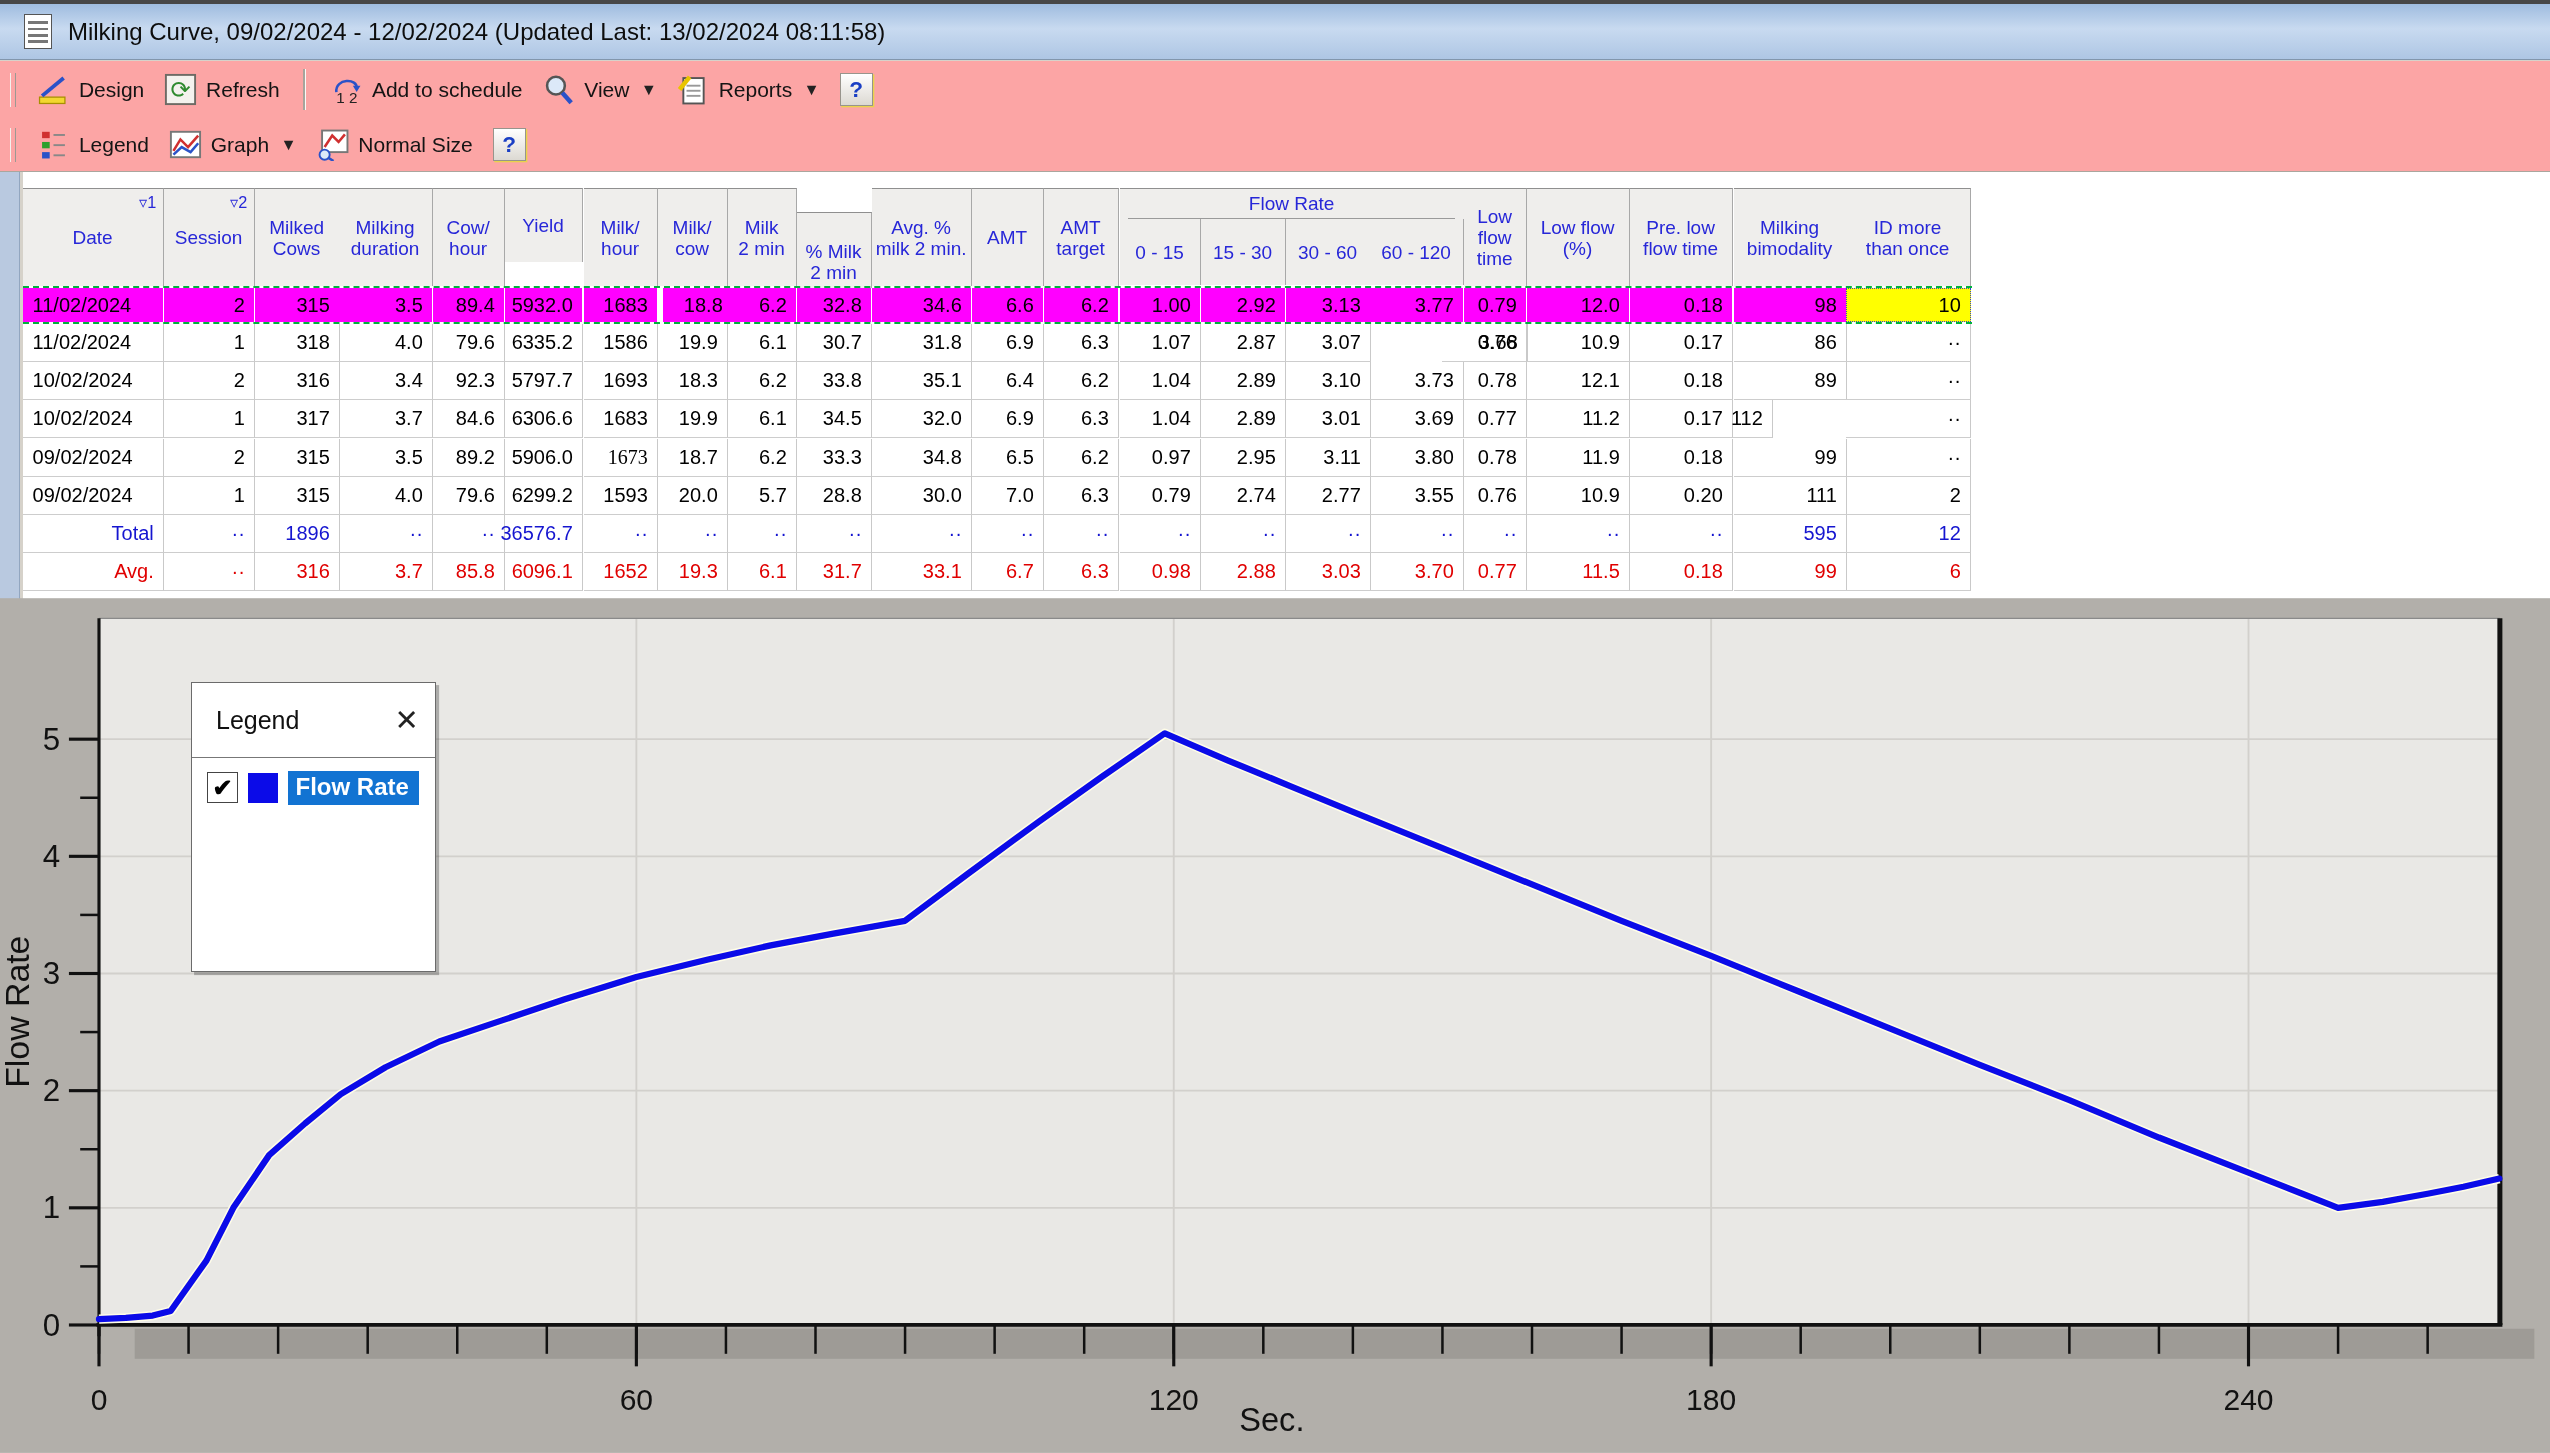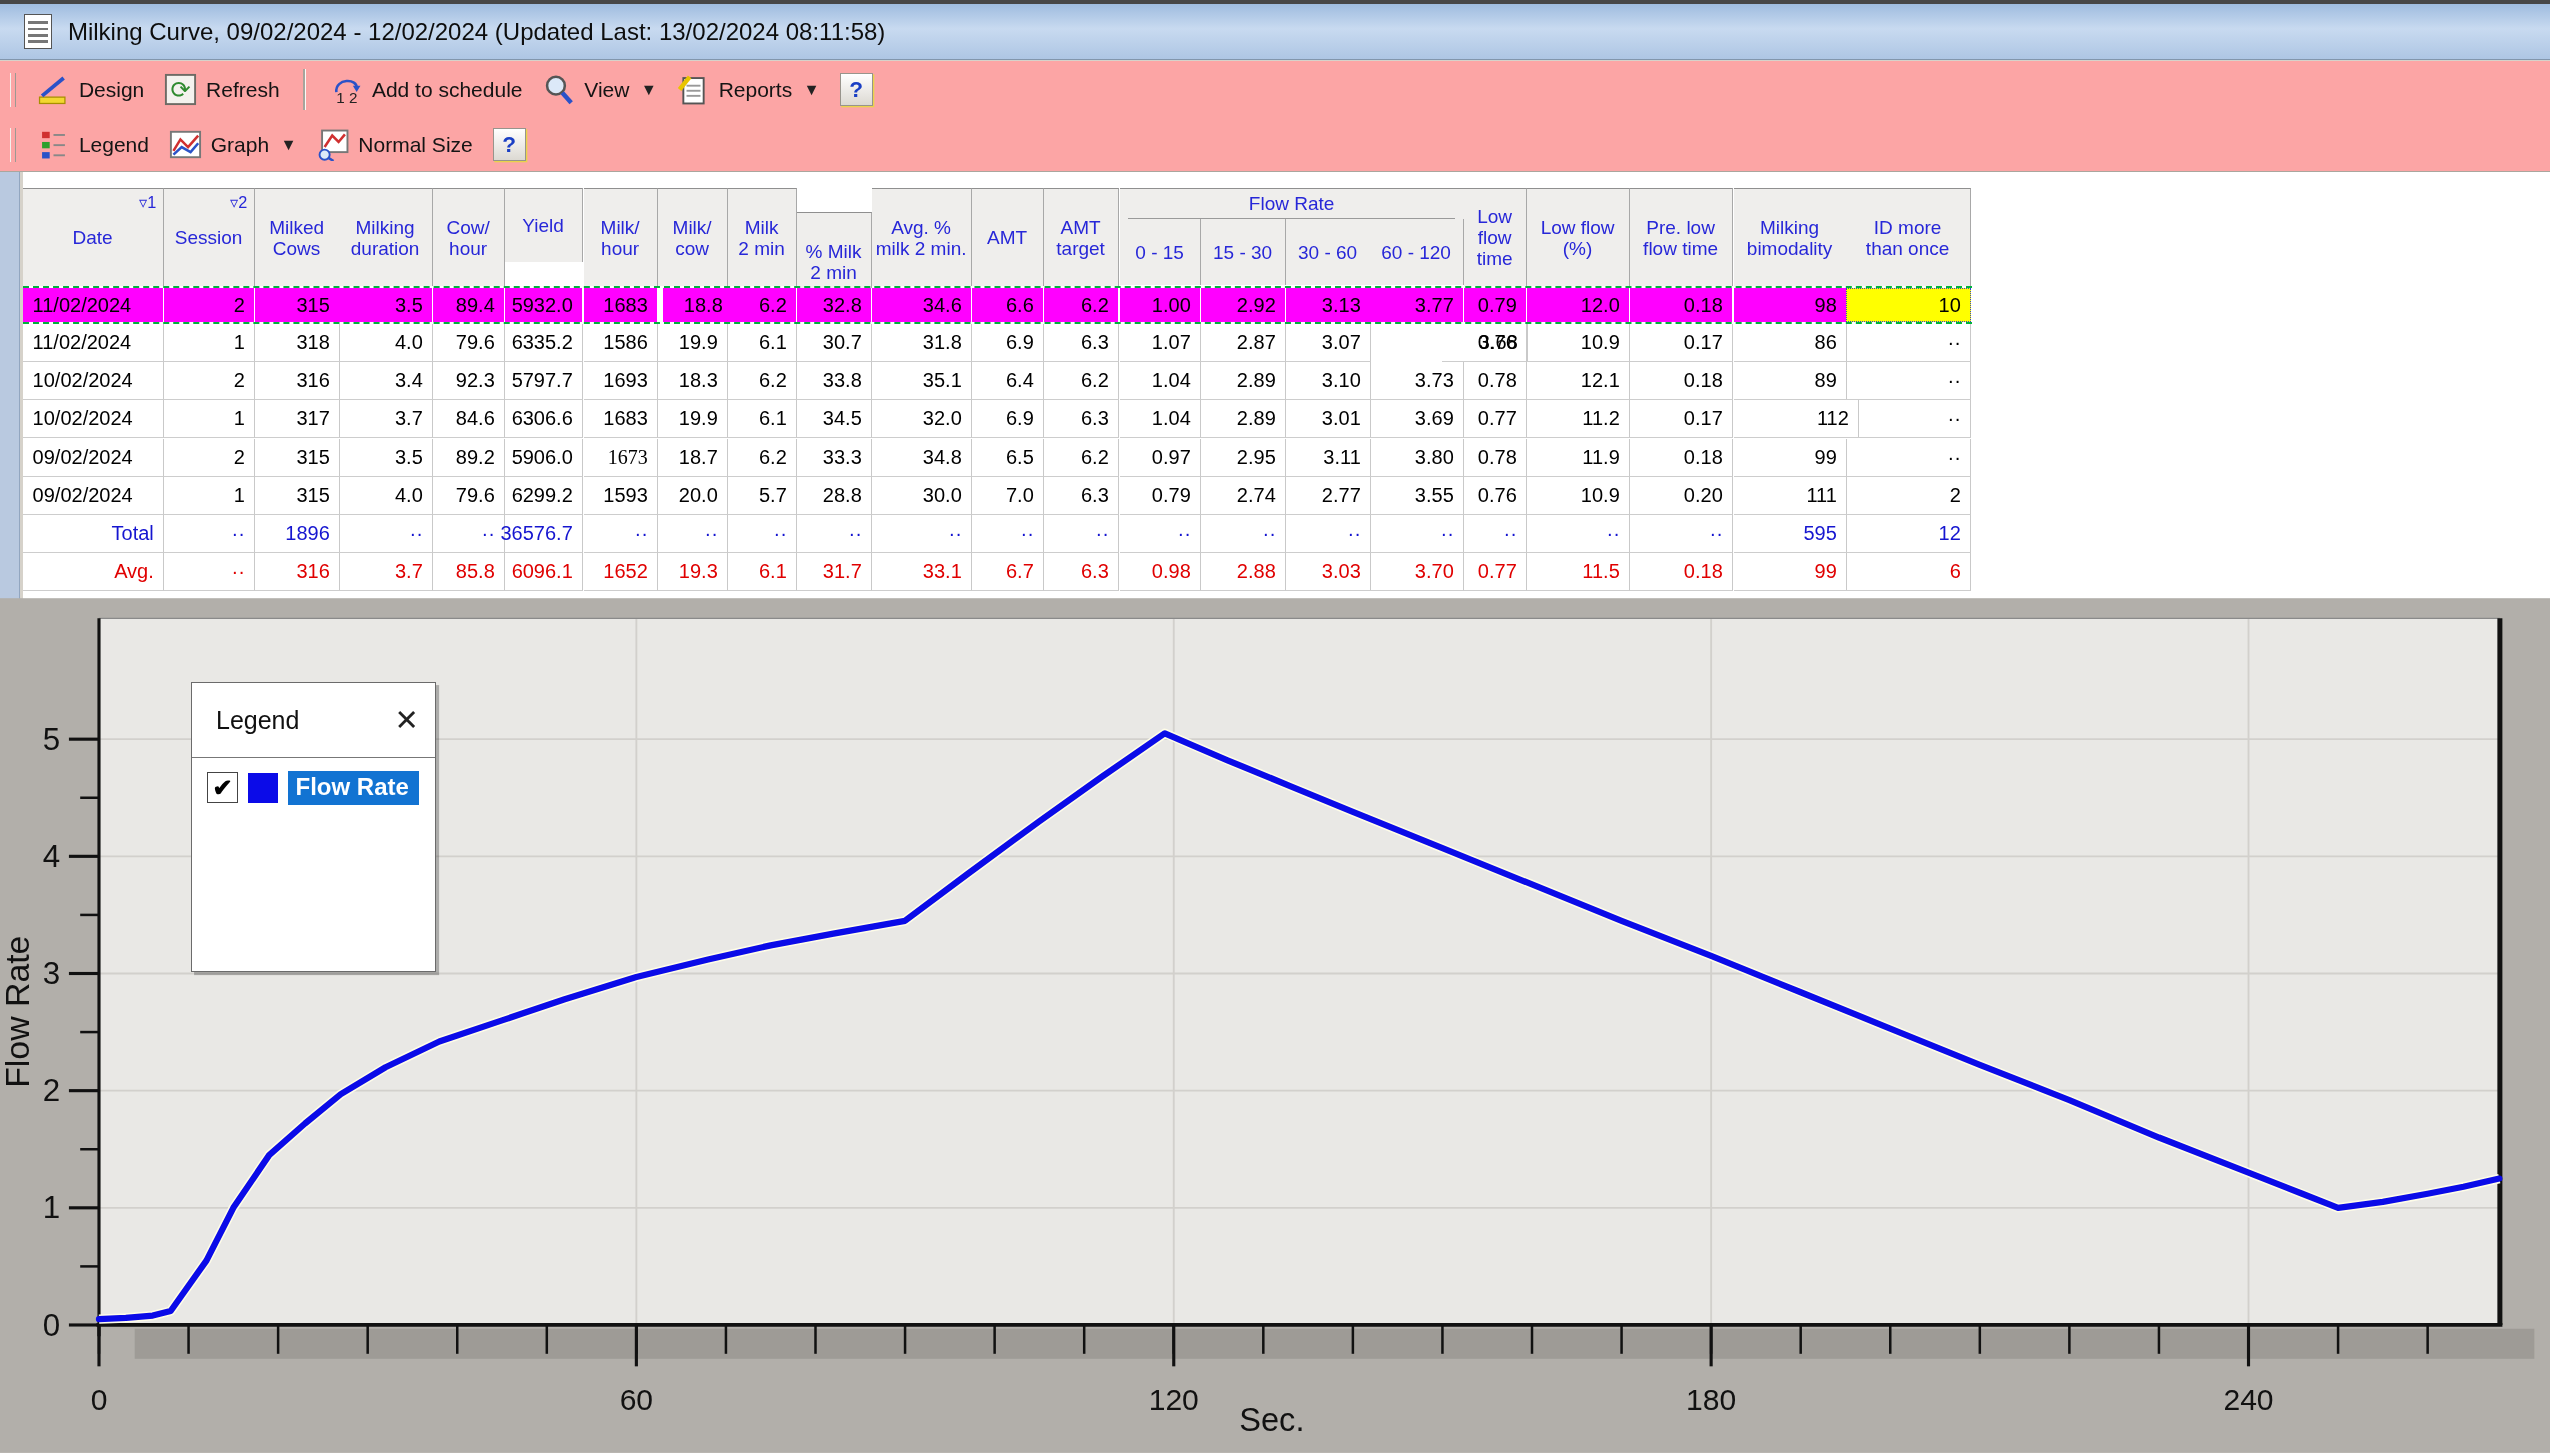--- a/index.html
+++ b/index.html
@@ -314,21 +314,21 @@
           <div class="tcell num" style="left: 849px; width: 100px;">32.0</div>
           <div class="tcell num" style="left: 949px; width: 72px;">6.9</div>
           <div class="tcell num" style="left: 1021px; width: 75px;">6.3</div>
           <div class="tcell num" style="left: 1097px; width: 81px;">1.04</div>
           <div class="tcell num" style="left: 1178px; width: 85px;">2.89</div>
           <div class="tcell num" style="left: 1263px; width: 85px;">3.01</div>
           <div class="tcell num" style="left: 1347px; width: 94px;">3.69</div>
           <div class="tcell num" style="left: 1441px; width: 63px;">0.77</div>
           <div class="tcell num" style="left: 1504px; width: 103px;">11.2</div>
           <div class="tcell num" style="left: 1607px; width: 103px;">0.17</div>
-          <div class="tcell num" style="left: 1711px; width: 125px;">112</div>
+          <div class="tcell num" style="left: 1625px; width: 125px;">112</div>
           <div class="tcell num" style="left: 1823px; width: 125px;">··</div>
         </div>
         <div class="trow " style="top: 251px; width: 1949px; height: 38px;">
           <div class="tcell txt" style="left: 0px; width: 141px;">09/02/2024</div>
           <div class="tcell num" style="left: 141px; width: 91px;">2</div>
           <div class="tcell num" style="left: 232px; width: 85px;">315</div>
           <div class="tcell num" style="left: 316px; width: 94px;">3.5</div>
           <div class="tcell num" style="left: 410px; width: 72px;">89.2</div>
           <div class="tcell num" style="left: 482px; width: 78px;">5906.0</div>
           <div class="tcell num" style="left: 561px; width: 74px; font-family: Liberation Serif, serif;">1673</div>

